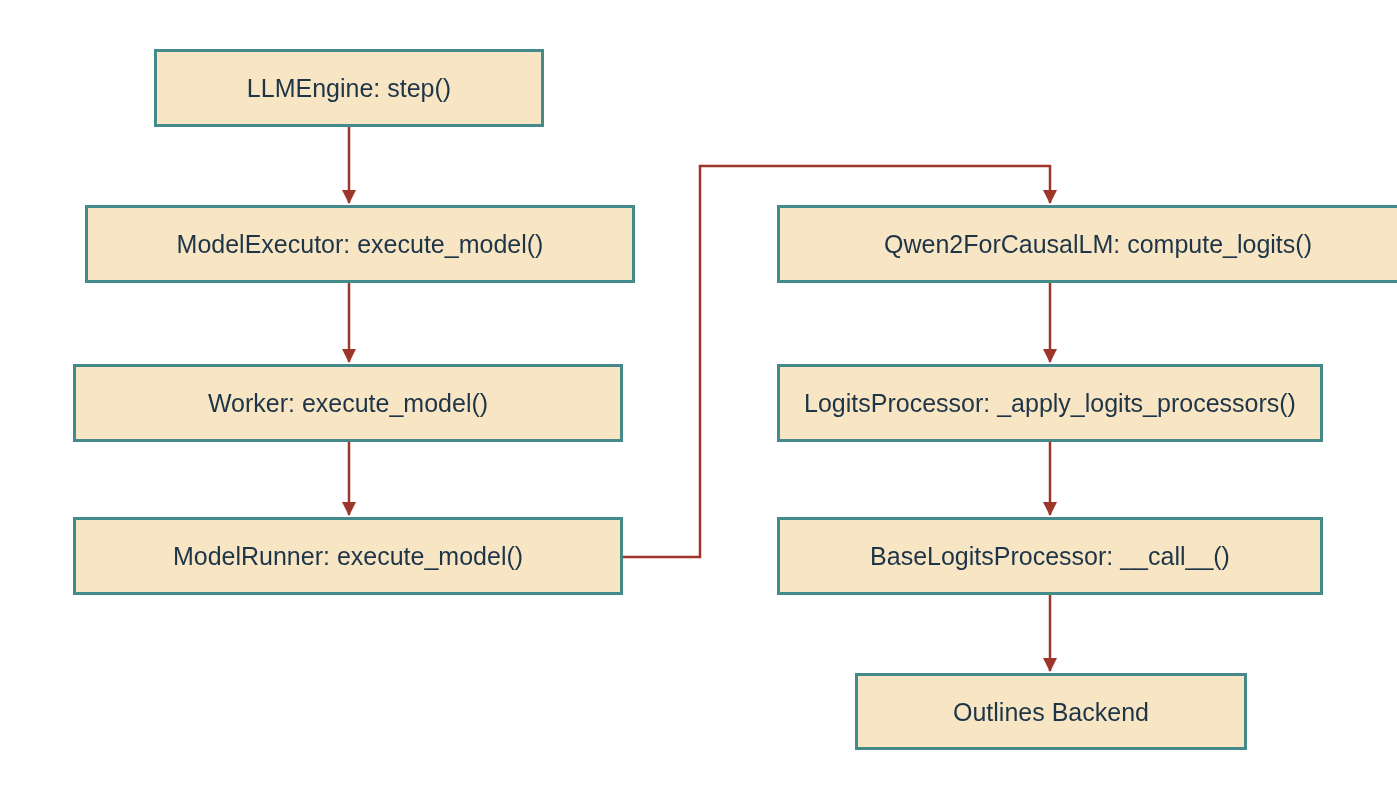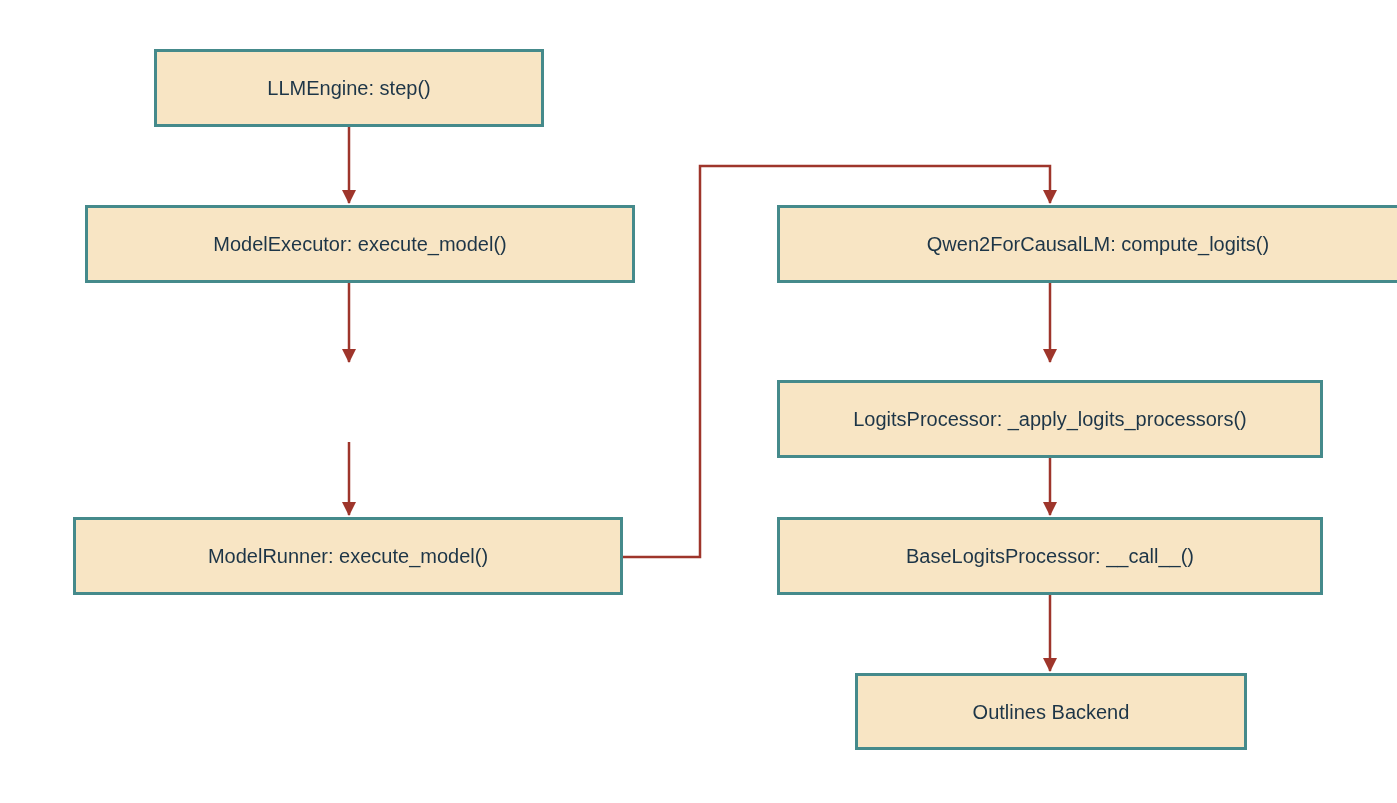--- a/index.html
+++ b/index.html
@@ -22,35 +22,35 @@
     width: 1397px;
     height: 803px;
     pointer-events: none;
   }
   .node {
     position: absolute;
     box-sizing: border-box;
     background: #f8e5c4;
     border: 3px solid #458a8b;
     color: #1d3547;
-    font-size: 20px;
+    font-size: 25px;
     line-height: 1.2;
     display: flex;
     align-items: center;
     justify-content: center;
     text-align: center;
     white-space: nowrap;
   }
   
   .n-llmengine            { left: 154px; top:  49px; width: 390px; height: 78px; }
   .n-modelexecutor        { left:  85px; top: 205px; width: 550px; height: 78px; }
   .n-worker               { left:  73px; top: 364px; width: 550px; height: 78px; }
   .n-modelrunner          { left:  73px; top: 517px; width: 550px; height: 78px; }
   .n-qwen2                { left: 777px; top: 205px; width: 642px; height: 78px; }
-  .n-logitsprocessor      { left: 777px; top: 364px; width: 546px; height: 78px; margin-top: 16px; }
+  .n-logitsprocessor      { left: 777px; top: 364px; width: 546px; height: 78px; }
   .n-baselogitsprocessor  { left: 777px; top: 517px; width: 546px; height: 78px; }
   .n-outlines             { left: 855px; top: 673px; width: 392px; height: 77px; }
 
   .edge {
     stroke: #9e352b;
     stroke-width: 2.5;
     fill: none;
   }
 </style>
 </head>
@@ -74,20 +74,23 @@
   </svg>
 
   <div class="node n-llmengine">
     <span>LLMEngine: step()</span>
   </div>
 
   <div class="node n-modelexecutor">
     <span>ModelExecutor: execute_model()</span>
   </div>
 
+  <div class="node n-worker">
+    <span>Worker: execute_model()</span>
+  </div>
 
   <div class="node n-modelrunner">
     <span>ModelRunner: execute_model()</span>
   </div>
 
   <div class="node n-qwen2">
     <span>Qwen2ForCausalLM: compute_logits()</span>
   </div>
 
   <div class="node n-logitsprocessor">

